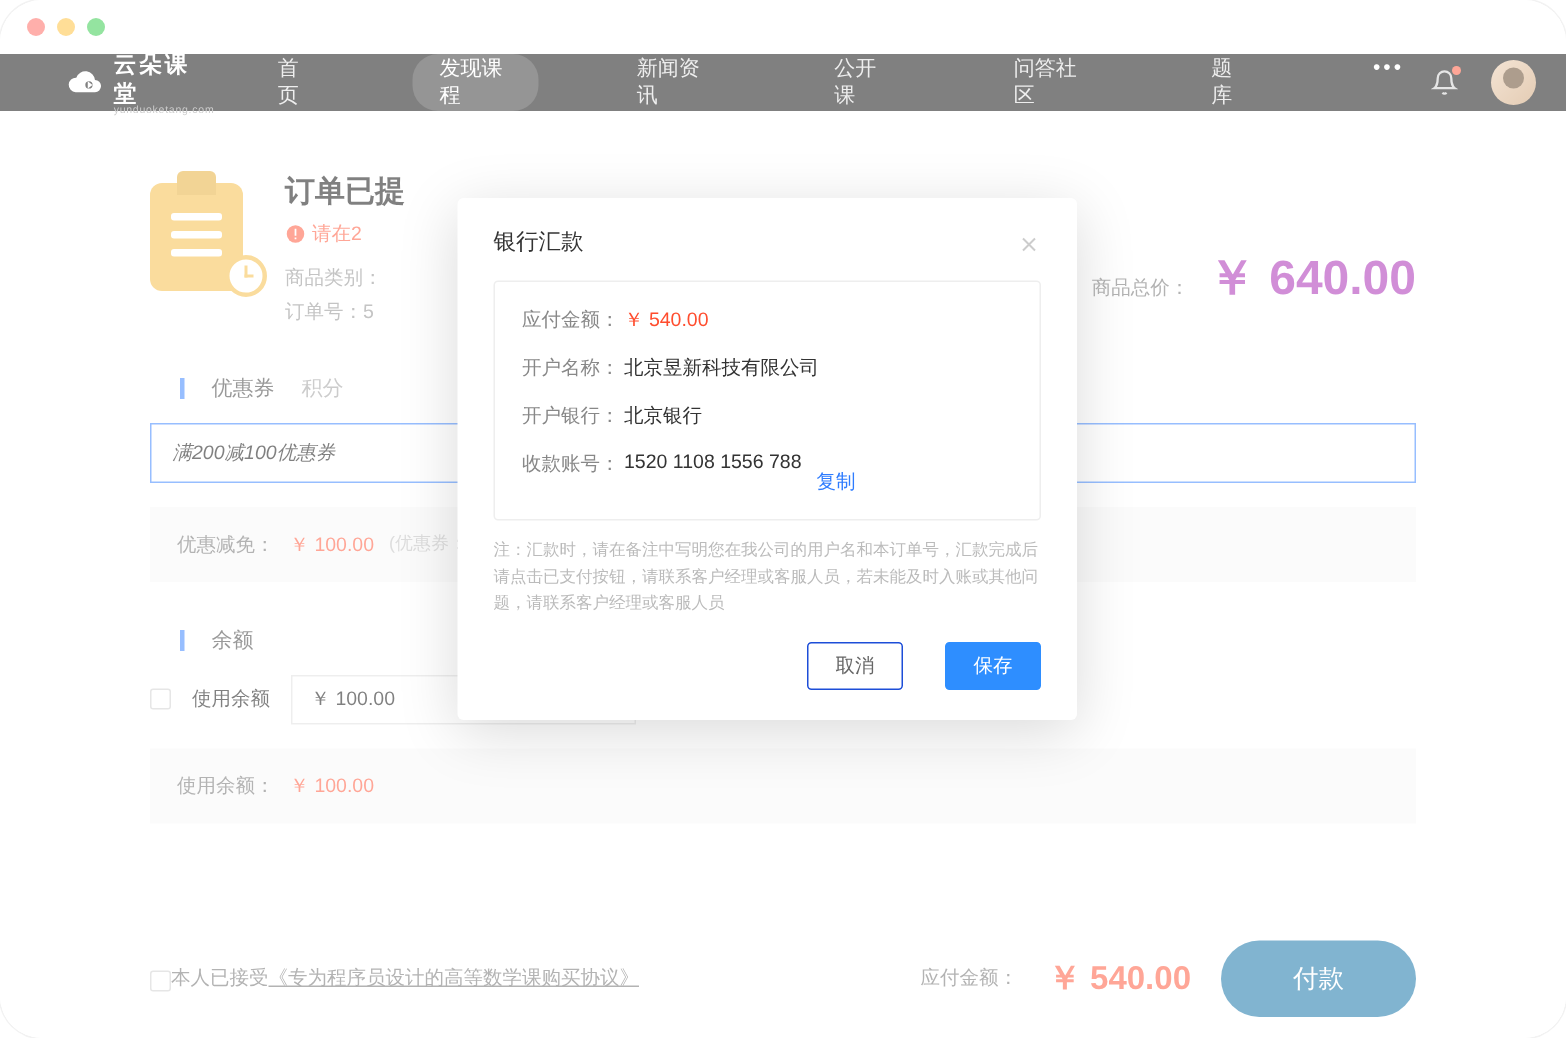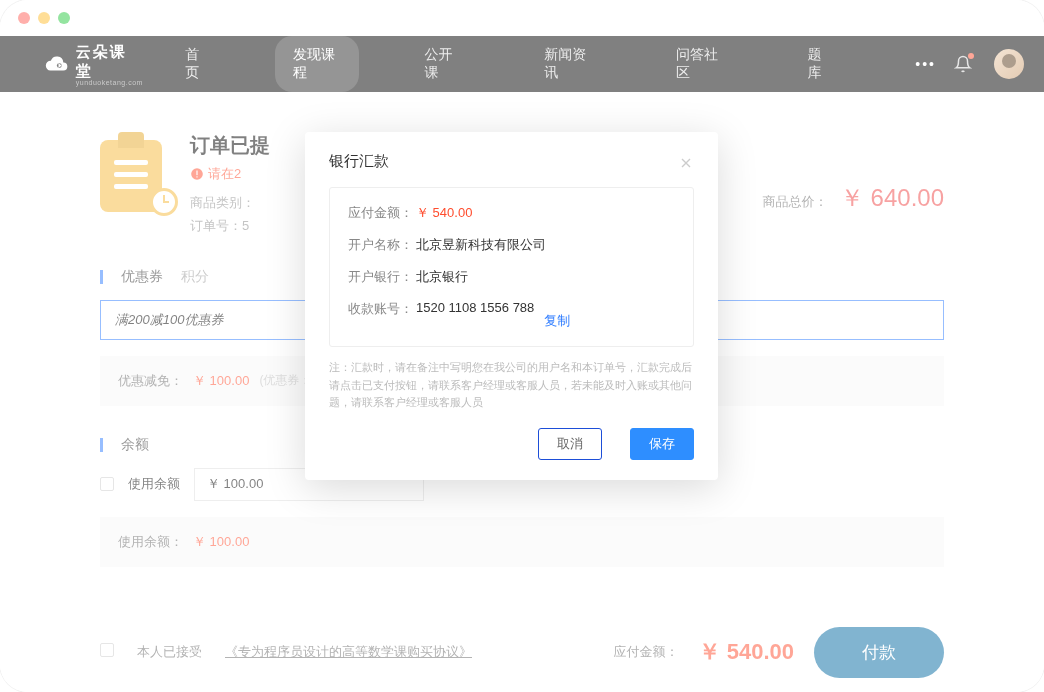--- a/index.html
+++ b/index.html
@@ -26,21 +26,21 @@
       align-items: center;
       padding-left: 18px;
       gap: 8px;
       background: #fff;
     }
     .dot { width: 12px; height: 12px; border-radius: 50%; }
     .dot-red { background: #ff5f57; }
     .dot-yellow { background: #febc2e; }
     .dot-green { background: #28c840; }
     .header {
-      height: 56px;
+      height: 38px;
       background: #000;
       display: flex;
       align-items: center;
       padding: 0 20px 0 44px;
       color: #fff;
       font-size: 14px;
     }
     .logo {
       display: flex;
       align-items: center;
@@ -48,21 +48,20 @@
       margin-right: 24px;
     }
     .logo-icon {
       width: 26px;
       height: 20px;
     }
     .logo-text { font-size: 15px; font-weight: 600; letter-spacing: 2px; }
     .logo-sub { font-size: 7px; color: #999; margin-top: -2px; letter-spacing: 0.5px;}
     .nav {
       display: flex;
-      align-items: center;
       height: 100%;
       gap: 48px;
     }
     .nav-item {
       padding: 0 18px;
       height: 100%;
       display: flex;
       align-items: center;
       cursor: pointer;
       color: #ddd;
@@ -107,27 +106,28 @@
     .clipboard-line { position:absolute; left:14px; width:34px; height:5px; background:#fff; border-radius:2px;}
     .clipboard-clock { position:absolute; bottom:-4px; right:-8px; width:28px; height:28px; background:#fff; border:3px solid #f5b93a; border-radius:50%;}
     .clipboard-clock::after{content:"";position:absolute;left:10px;top:4px;width:2px;height:8px;background:#f5b93a;}
     .clipboard-clock::before{content:"";position:absolute;left:10px;top:10px;width:6px;height:2px;background:#f5b93a;}
     .order-info { flex: 1; }
     .order-title { font-size: 20px; font-weight: 600; margin-bottom: 6px; }
     .order-warn { color: #ff4d2e; font-size: 13px; display:flex; align-items:center; gap:4px; margin-bottom:8px;}
     .order-meta { font-size: 13px; color: #888; line-height: 1.8; }
     .price-total { text-align: right; padding-top: 50px; }
     .price-total-label { font-size: 13px; color: #666; margin-right: 8px; }
-    .price-total-val { font-size: 24px; color: #ef4444; font-weight: 400; }
+    .price-total-val { font-size: 32px; color: #a21caf; font-weight: 700; }
     .section-head {
       display: flex;
       align-items: center;
       gap: 18px;
       margin-bottom: 14px;
       font-size: 14px;
+      margin-left: 20px;
     }
     .section-head::before {
       content: "";
       width: 3px;
       height: 14px;
       background: #2e7cff;
     }
     .tab { color: #999; cursor: pointer; }
     .tab.active { color: #333; font-weight: 500; }
     .coupon-select {
@@ -169,21 +169,21 @@
       position: absolute;
       bottom: 0;
       left: 0;
       right: 0;
       height: 80px;
       display: flex;
       align-items: center;
       padding: 0 100px;
       background: #fff;
     }
-    .agree { display: flex; align-items: flex-start; gap: 23px; font-size: 13px; color: #666; }
+    .agree { display: flex; align-items: flex-end; gap: 0; font-size: 13px; color: #666; }
     .agree a { color: #666; }
     .footer-right {
       margin-left: auto;
       display: flex;
       align-items: center;
       gap: 20px;
     }
     .due-label { font-size: 13px; color: #666; }
     .due-val { font-size: 22px; color: #ff4d2e; font-weight: 600; }
     .pay-btn {
@@ -257,22 +257,22 @@
           <path fill="#fff" d="M18 11l4 3-4 3z"></path>
         </svg>
       <div>
         <div class="logo-text">云朵课堂</div>
         <div class="logo-sub">yunduoketang.com</div>
       </div>
     </div>
     <div class="nav">
       <div class="nav-item">首页</div>
       <div class="nav-item active">发现课程</div>
+      <div class="nav-item">新闻资讯</div>
       <div class="nav-item">公开课</div>
-      <div class="nav-item">新闻资讯</div>
       <div class="nav-item">问答社区</div>
       <div class="nav-item">题库</div>
       <div class="nav-more">•••</div>
     </div>
     <div class="header-right">
       <div class="bell">
         <svg viewBox="0 0 24 24" fill="none" stroke="#ccc" stroke-width="2">
             <path d="M18 8A6 6 0 006 8c0 7-3 9-3 9h18s-3-2-3-9M13.7 21a2 2 0 01-3.4 0"></path>
           </svg>
         <div class="bell-dot"></div>

